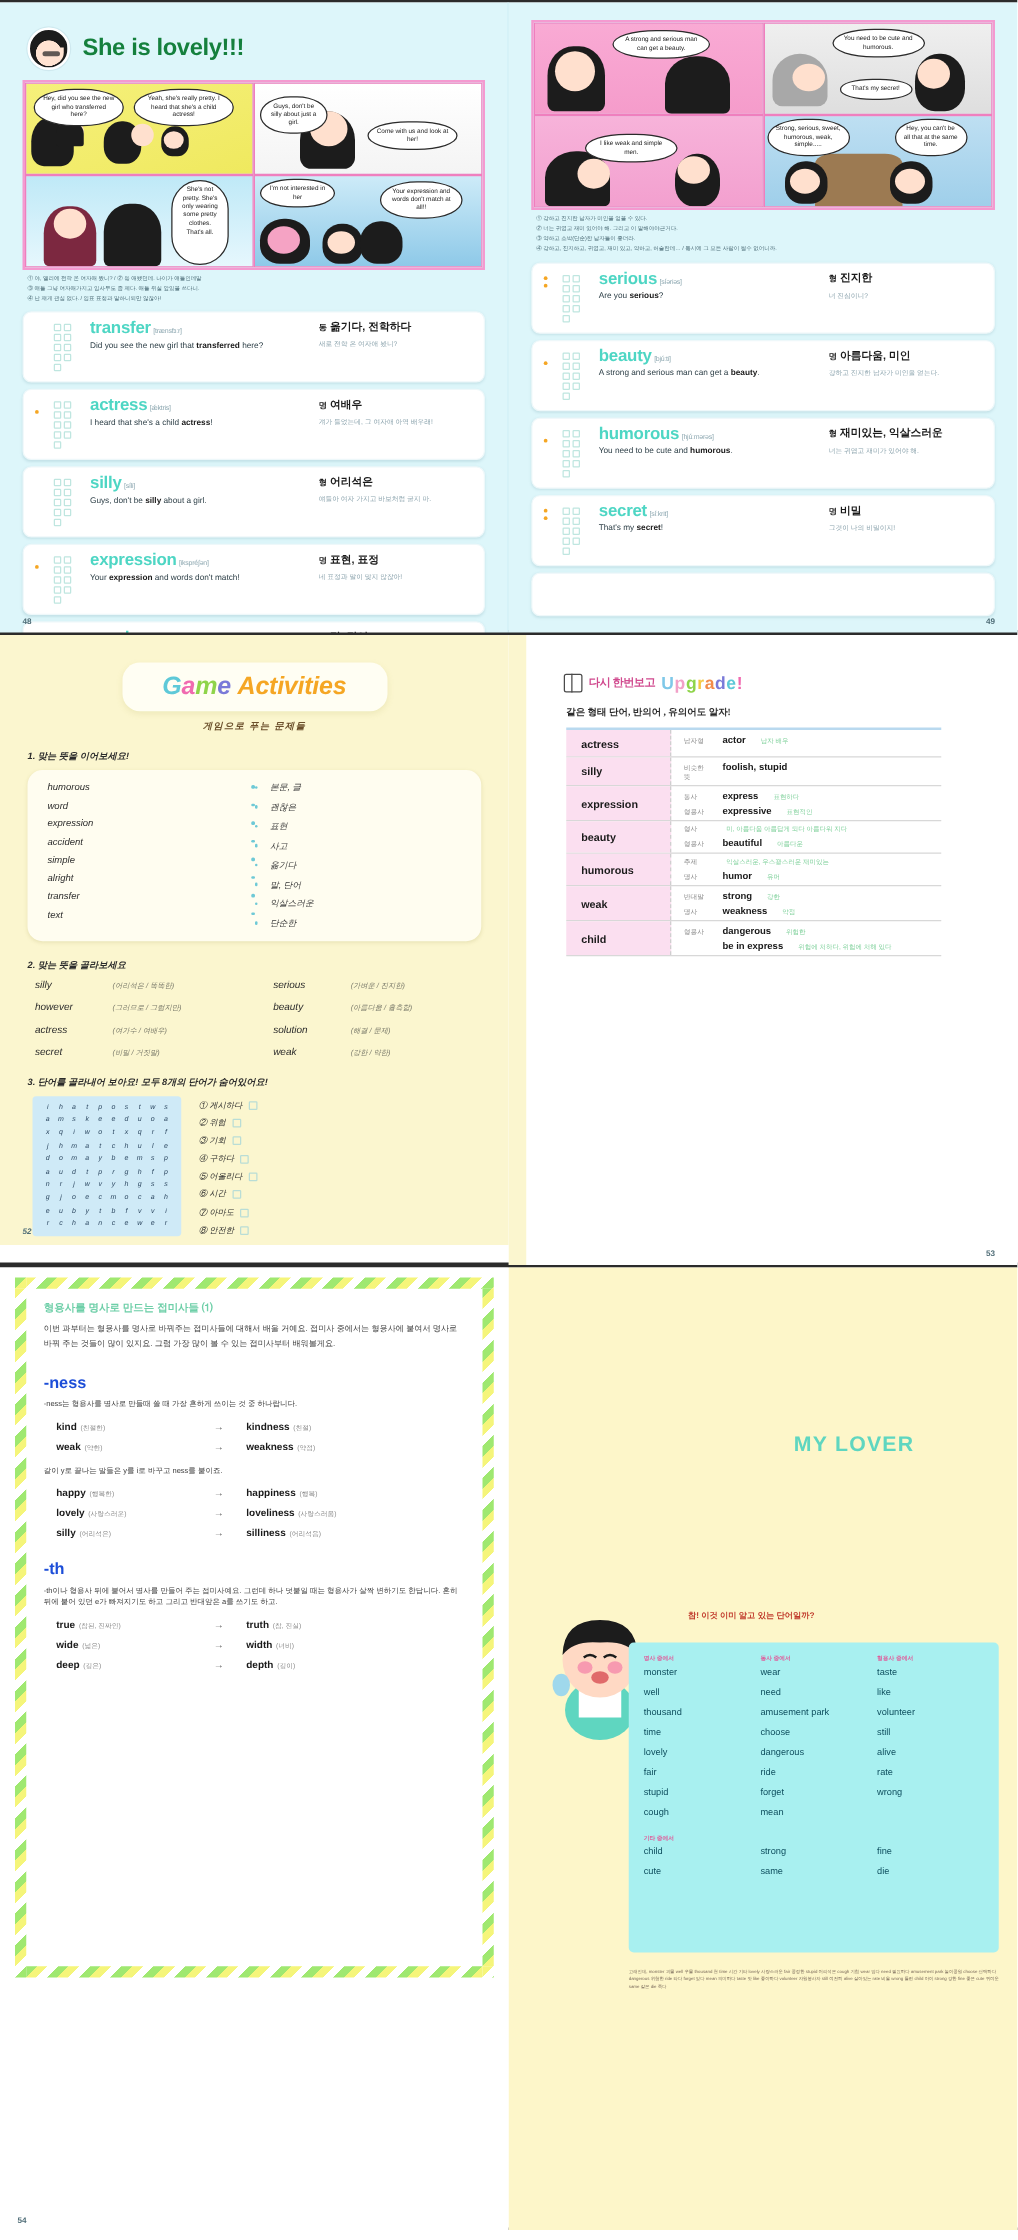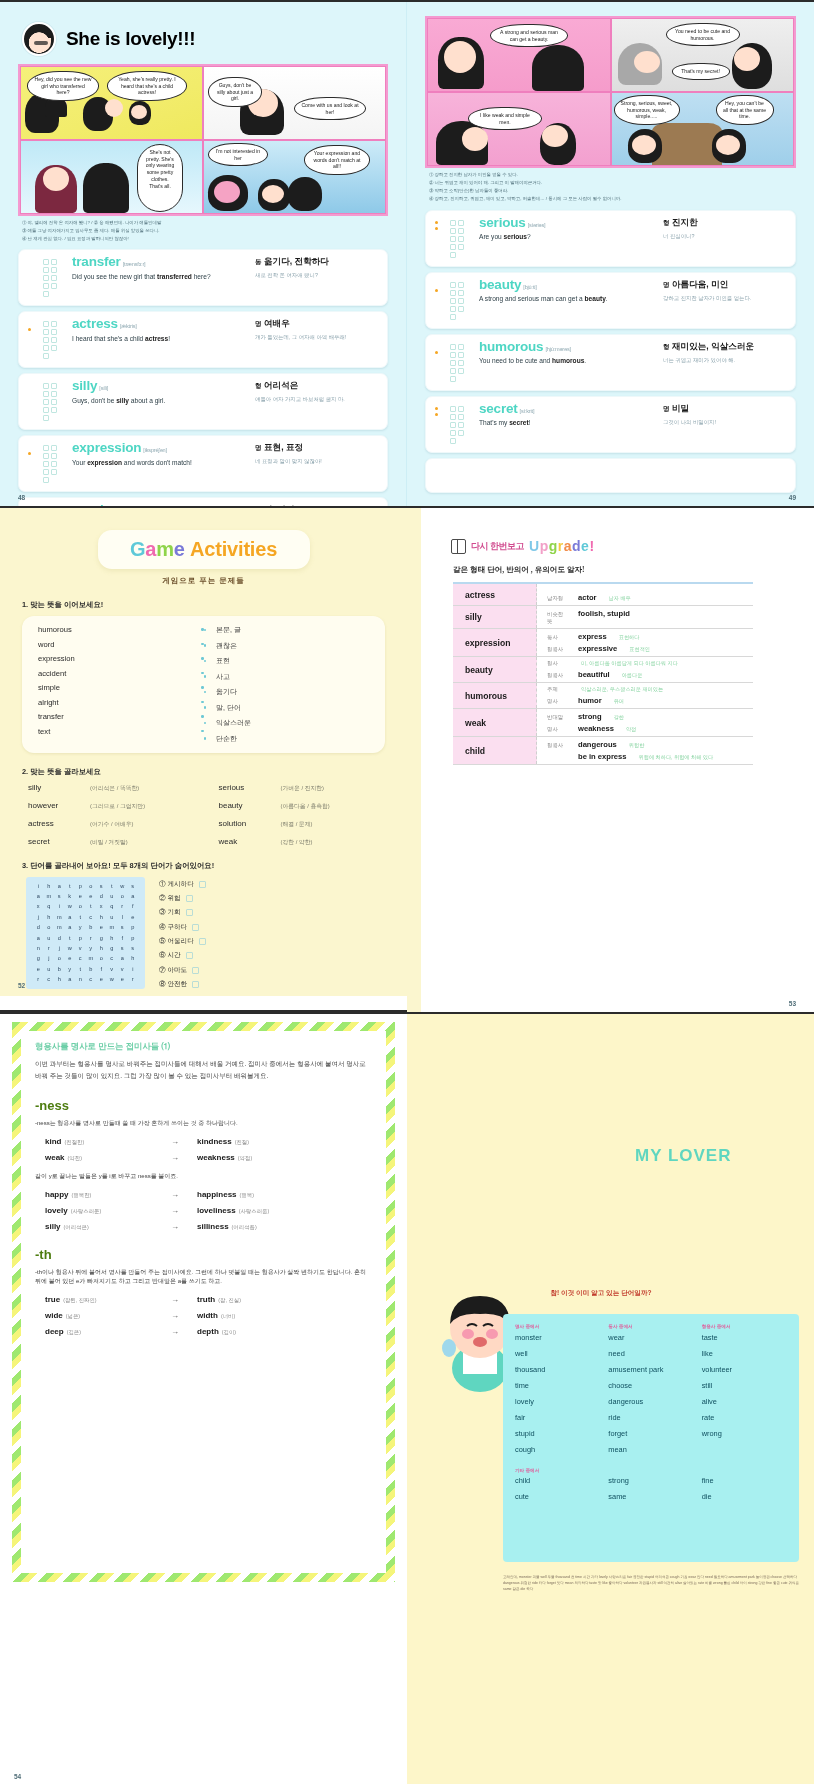--- a/index.html
+++ b/index.html
@@ -32,21 +32,21 @@
     position: relative; flex: none;
   }
   .hdr-avatar::before {
     content:""; position:absolute; left:7px; top:14px; width:20px; height:14px;
     border-radius: 0 0 10px 10px; background:#ffe3d2;
   }
   .hdr-avatar::after {
     content:""; position:absolute; left:10px; top:17px; width:14px; height:4px;
     background: #2b2b2b; border-radius: 2px; opacity:.75;
   }
-  .hdr-title { font-size: 19px; font-weight: bold; color: #000000; letter-spacing: -0.3px; }
+  .hdr-title { font-size: 19px; font-weight: bold; color: #15803d; letter-spacing: -0.3px; }
 
   .comic {
     width: 100%; height: 152px;
     display: grid; grid-template-columns: 1fr 1fr; grid-template-rows: 1fr 1fr;
     border: 2px solid #f49ad0; gap: 0; overflow: hidden;
   }
   .cell { position: relative; border: 1px solid #ef7fbe; overflow: hidden; }
   .c1 { background: linear-gradient(160deg, #f5f07a 0%, #f2ec6b 60%, #efe95e 100%); }
   .c2 { background: linear-gradient(180deg, #ffffff 0%, #f4f4f4 100%); }
   .c3 { background: linear-gradient(180deg, #bfe9f7 0%, #e6f7fd 100%); }
@@ -94,21 +94,21 @@
   .vright { width: 123px; flex: none; padding-top: 1px; }
   .vkor { font-size: 8.6px; font-weight: bold; color: #1a1a1a; }
   .vkor span.pos { font-size: 6.6px; }
   .vkortr { font-size: 5.4px; color: #8ba3ad; margin-top: 4px; }
   .pgnum { position:absolute; bottom: 7px; font-size: 6.5px; color:#4f6d77; font-weight:bold; }
   .pgnum.l { left: 18px; }
   .pgnum.r { right: 18px; }
 
   
   .s2 { height: 506px; }
-  .s2 .page.left { width: 407px; height: 488px; background: #fbf6cf; padding: 12px 22px; }
+  .s2 .page.left { width: 407px; height: 488px; background: #fbf6cf; padding: 12px 22px; font-style: italic; }
   .s2 .page.right { width: 407px; height: 506px; background: #ffffff; padding: 12px 22px; border-left: 14px solid #fbf6cf; }
 
   .game-title-box {
     background: #fffef3; border-radius: 14px; padding: 8px 26px; margin: 10px auto 0 auto;
     width: 212px; text-align:center; box-shadow: 0 2px 5px rgba(180,170,90,.18);
   }
   .game-title { font-size: 20px; font-weight: bold; letter-spacing: -0.2px; }
   .game-sub { text-align:center; font-size:7.5px; font-weight:bold; color:#6b4f2b; margin-top:7px; letter-spacing:1px;}
 
   .q-label { font-size: 7.4px; font-weight: bold; color:#2b2b2b; margin: 14px 0 6px 0; }
@@ -150,21 +150,21 @@
   .upg-en { font-size:14px; font-weight:bold; letter-spacing:0.5px;}
   .upg-sub { font-size:7.6px; font-weight:bold; color:#2b2b2b; margin:11px 0 7px 10px;font-family:Liberation Serif, serif;}
 
   .utable { margin-left:10px; width: 300px; border-top: 2px solid #b9d9ef; }
   .urow { display:flex; border-bottom:1px solid #d8d8d8; min-height: 22px; }
   .ucell-w {
     width: 84px; flex:none; background:#fbdff0; display:flex; align-items:center;
     padding-left: 12px; font-size:8.6px; font-weight:bold; color:#1a1a1a;
     border-right:1px dashed #cfcfcf;
   }
-  .ucell-b { flex:1; padding: 3px 0 3px 10px; display:flex; flex-direction:column; justify-content:flex-end; gap:3px;}
+  .ucell-b { flex:1; padding: 3px 0 3px 10px; display:flex; flex-direction:column; justify-content:flex-start; gap:3px;}
   .uline { display:flex; align-items:baseline; gap:9px; }
   .upos { font-size:5.4px; color:#8a8a8a; width: 22px; flex:none;}
   .uen { font-size:7.6px; color:#1a1a1a; font-weight:bold;}
   .ukr { font-size:5.2px; color:#7ed09a; margin-left:3px; font-weight:normal;}
 
   
   .s3 { height: 772px; }
   .s3 .page.left { width: 407px; height: 772px; background: #ffffff; padding: 8px 0 0 0; }
   .s3 .page.right { width: 407px; height: 772px; background: #fdf6c9; padding: 0; }
 
@@ -172,21 +172,21 @@
   .tips-fig { width:44px; height:40px; position:relative; flex:none;}
   .tips-title { font-size: 20px; font-weight:bold; color:#5fd6a4; letter-spacing:-0.4px; padding-bottom:4px;}
 
   .tips-frame {
     margin: 0 12px; border: 9px solid transparent; background:#ffffff;
     border-image: repeating-linear-gradient(135deg,#9fe870 0 6px,#f5f57a 6px 12px,#ffffff 12px 18px) 9;
     padding: 10px 14px 16px 14px; min-height: 560px;
   }
   .tips-h { font-size:8.4px; font-weight:bold; color:#6ecfa8; margin-bottom:6px;}
   .tips-p { font-size:6.5px; line-height:1.85; color:#3b3b3b; }
-  .sfx { font-size:13px; font-weight:bold; color:#4d7c0f; margin: 16px 0 6px 0;}
+  .sfx { font-size:13px; font-weight:bold; color:#1d4ed8; margin: 16px 0 6px 0;}
   .sfx-note { font-size:6px; color:#3b3b3b; margin-bottom:9px;}
   .conv { display:flex; align-items:baseline; margin:0 0 7px 10px; font-size:8px;}
   .conv .a { width: 108px; font-weight:bold; color:#1a1a1a;}
   .conv .a em { font-style:normal; font-size:5.4px; color:#8a8a8a; font-weight:normal; margin-left:3px;}
   .conv .arr { width: 44px; text-align:center; color:#555; font-size:8px;}
   .conv .b { font-weight:bold; color:#1a1a1a; }
   .conv .b em { font-style:normal; font-size:5.4px; color:#8a8a8a; font-weight:normal; margin-left:3px;}
 
   .unit-badge {
     width: 148px; height: 132px; background:#ffffff; border: 5px solid #5fd6c0;

